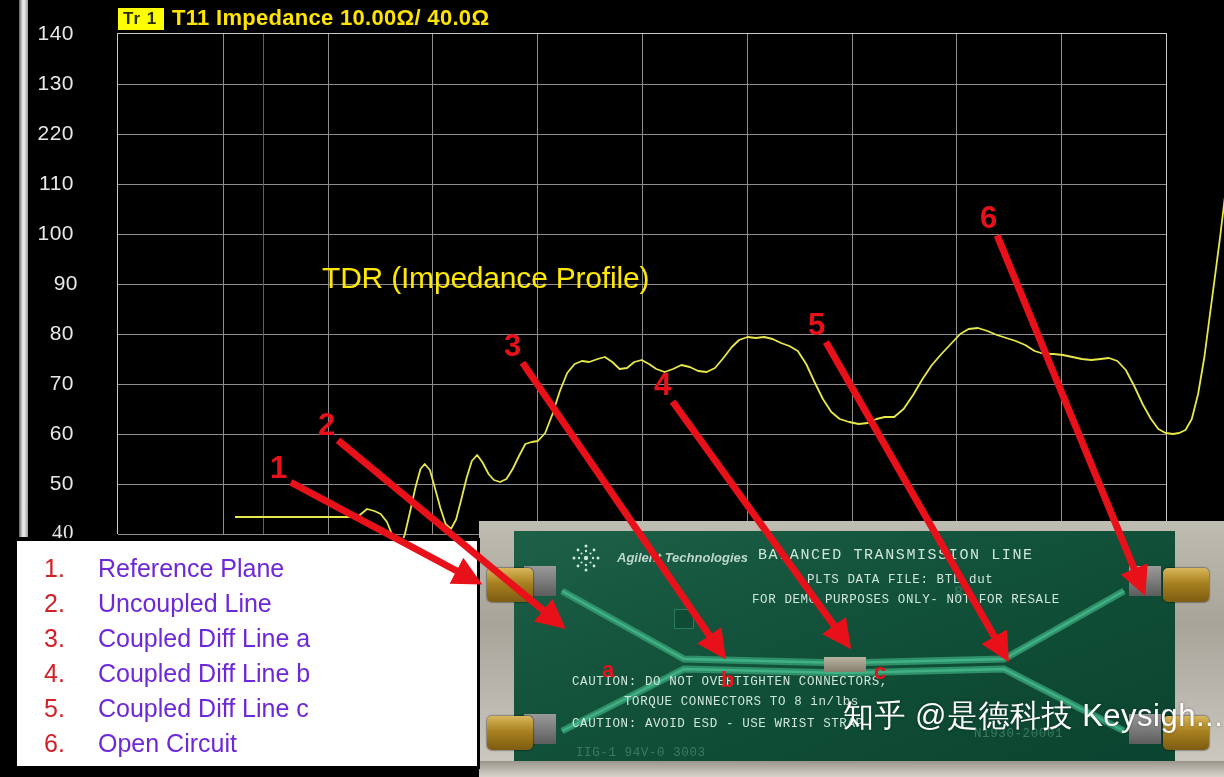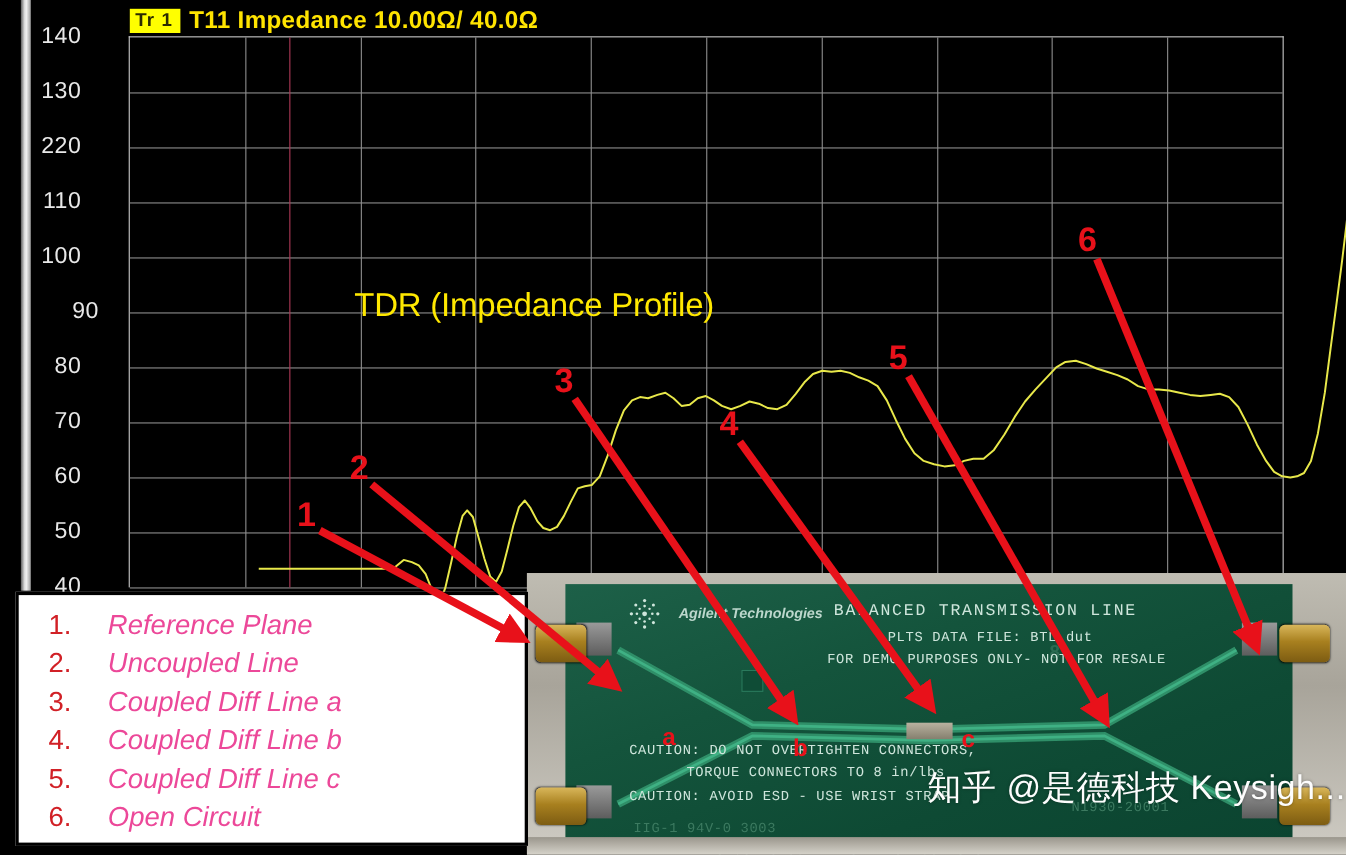--- a/index.html
+++ b/index.html
@@ -38,21 +38,21 @@
   
   .anum{position:absolute;color:#e8111a;font-size:31px;font-weight:bold;
         line-height:31px;font-family:"Liberation Sans",sans-serif;}
 
   
   .legend{position:absolute;left:14px;top:538px;width:466px;height:231px;
           background:#ffffff;border:3px solid #000;box-sizing:border-box;
           padding:13px 0 0 0;}
   .lrow{display:flex;align-items:baseline;height:35px;padding-left:27px;}
   .lnum{color:#d12026;font-size:25px;width:54px;flex:0 0 54px;}
-  .ltxt{color:#ec4899;font-size:25px;white-space:nowrap;font-style:italic;}
+  .ltxt{color:#6d28d9;font-size:25px;white-space:nowrap;}
 
   
   .pcb{position:absolute;left:479px;top:521px;width:745px;height:256px;
        background:#b6b2a8;overflow:hidden;}
   .pcb-board{position:absolute;left:35px;top:10px;width:661px;height:233px;
              background:linear-gradient(160deg,#1d6048 0%,#14543c 35%,#0e4a34 70%,#0b4430 100%);}
   .pcb-plate{position:absolute;left:0;top:0;width:100%;height:100%;
              background:linear-gradient(to bottom,#bfbcb2 0%,#a8a49a 40%,#cfccc4 100%);}
   .pcb-bottomstrip{position:absolute;left:0;bottom:0;width:100%;height:16px;
                    background:linear-gradient(to bottom,#9a968c,#d6d3ca);}
@@ -87,26 +87,26 @@
 
     <div class="tr-badge">Tr  1</div>
     <div class="trace-title">T11 Impedance 10.00Ω/  40.0Ω</div>
 
     <div id="yticks">
         <div class="ytick" style="left: 0px; top: 22px;">140</div>
         <div class="ytick" style="left: 0px; top: 72px;">130</div>
         <div class="ytick" style="left: 0px; top: 122px;">220</div>
         <div class="ytick" style="left: 0px; top: 172px;">110</div>
         <div class="ytick" style="left: 0px; top: 222px;">100</div>
-        <div class="ytick" style="left: 16px; top: 272px;">90</div>
+        <div class="ytick" style="left: 4px; top: 272px;">90</div>
         <div class="ytick" style="left: 0px; top: 322px;">80</div>
         <div class="ytick" style="left: 0px; top: 372px;">70</div>
         <div class="ytick" style="left: 0px; top: 422px;">60</div>
         <div class="ytick" style="left: 0px; top: 472px;">50</div>
-        <div class="ytick" style="left: 0px; top: 522px;">40</div>
+        <div class="ytick" style="left: 0px; top: 522px; font-family: Liberation Serif, serif;">40</div>
       </div>
 
     <div class="plot">
       <div id="grid">
           <div class="gline h" style="top: 50px;"></div>
           <div class="gline h" style="top: 100px;"></div>
           <div class="gline h" style="top: 150px;"></div>
           <div class="gline h" style="top: 200px;"></div>
           <div class="gline h" style="top: 250px;"></div>
           <div class="gline h" style="top: 300px;"></div>

